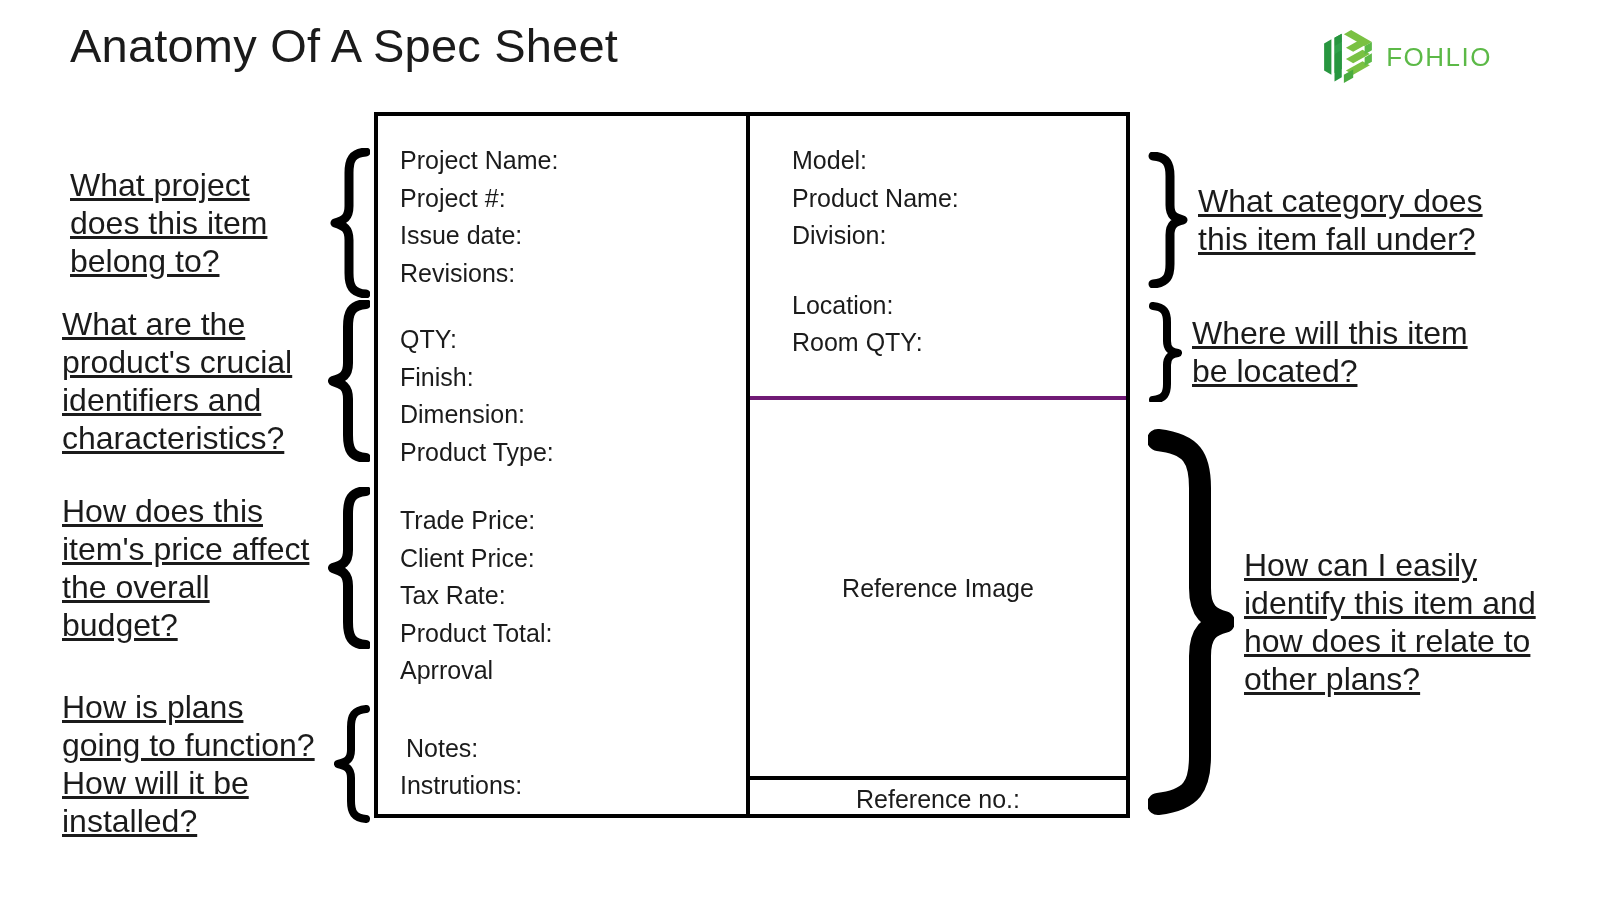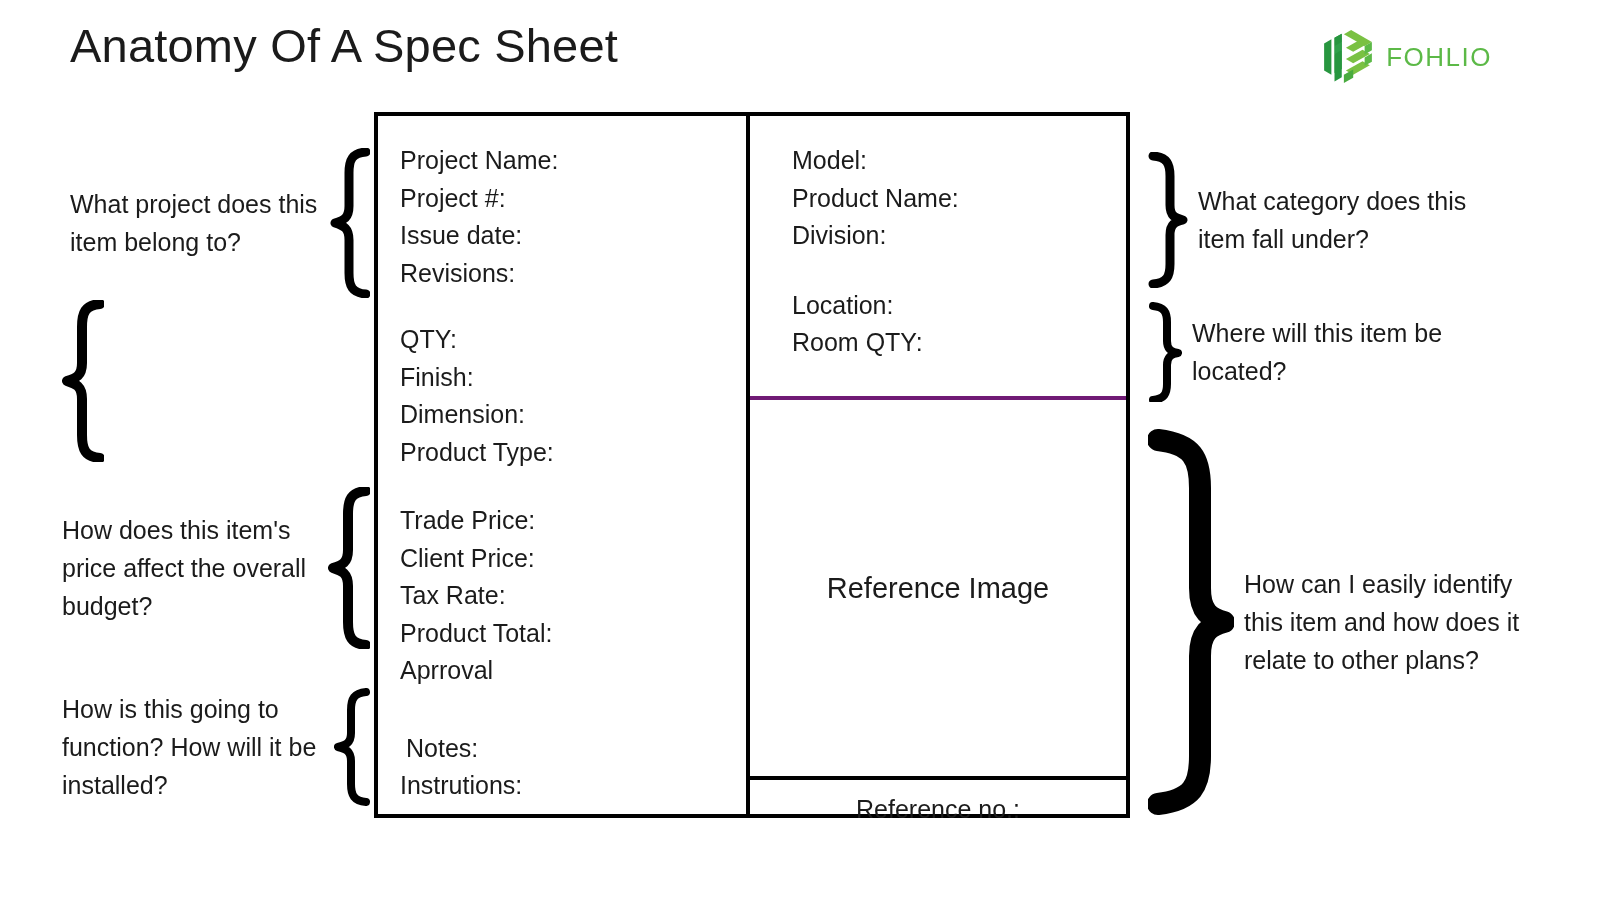--- a/index.html
+++ b/index.html
@@ -120,50 +120,51 @@
     height: 380px;
     box-sizing: border-box;
     border-bottom: 4px solid #000000;
     display: flex;
     align-items: center;
     justify-content: center;
   }
   .image-label {
     font-family: "Liberation Sans", sans-serif;
     font-weight: 300;
-    font-size: 29px;
+    font-size: 25px;
     color: #1b1b1b;
   }
   .cell-refno {
     position: relative;
     height: 34px;
     display: flex;
     align-items: center;
     justify-content: center;
-    padding-top: 12px;
+    padding-top: 2px;
   }
   .refno-label {
     font-family: "Liberation Sans", sans-serif;
     font-weight: 300;
     font-size: 25px;
     color: #1b1b1b;
   }
 
   
   .anno {
     position: absolute;
     display: flex;
     align-items: center;
   }
   .anno-text {
     font-family: "Liberation Sans", sans-serif;
     font-weight: 300;
-    font-size: 25px;
+    font-size: 32px;
     line-height: 38px;
     color: #1b1b1b;
+    text-decoration: underline;
   }
   .anno-left .anno-text { text-align: left; }
   .brace {
     font-family: "Liberation Serif", serif;
     color: #000000;
     line-height: 0.9;
     display: block;
   }
   .brace svg { display: block; }
 
@@ -283,38 +284,39 @@
   <div class="anno anno-left" id="anno-project">
     <span class="anno-text">What project does this item belong to?</span>
     <span class="brace">
       <svg width="40" height="150" viewBox="0 0 40 150" aria-hidden="true">
         <path d="M36 4 C22 5 19 12 19 25 L19 58 C19 70 14 72 5 75 C14 78 19 80 19 92 L19 125 C19 138 22 145 36 146" fill="none" stroke="#000" stroke-width="9" stroke-linecap="round" stroke-linejoin="round"></path>
       </svg>
     </span>
   </div>
 
   <div class="anno anno-left" id="anno-identity">
+    <span class="anno-text">What are the product's crucial identifiers and characteristics?</span>
     <span class="brace">
       <svg width="42" height="162" viewBox="0 0 42 162" aria-hidden="true">
         <path d="M38 4 C23 5 20 13 20 27 L20 63 C20 76 14 78 5 81 C14 84 20 86 20 99 L20 135 C20 149 23 157 38 158" fill="none" stroke="#000" stroke-width="10" stroke-linecap="round" stroke-linejoin="round"></path>
       </svg>
     </span>
   </div>
 
   <div class="anno anno-left" id="anno-pricing">
     <span class="anno-text">How does this item's price affect the overall budget?</span>
     <span class="brace">
       <svg width="42" height="162" viewBox="0 0 42 162" aria-hidden="true">
         <path d="M38 4 C23 5 20 13 20 27 L20 63 C20 76 14 78 5 81 C14 84 20 86 20 99 L20 135 C20 149 23 157 38 158" fill="none" stroke="#000" stroke-width="10" stroke-linecap="round" stroke-linejoin="round"></path>
       </svg>
     </span>
   </div>
 
   <div class="anno anno-left" id="anno-install">
-    <span class="anno-text">How is this going to function? How will it be installed?</span>
+    <span class="anno-text">How is plans going to function? How will it be installed?</span>
     <span class="brace">
       <svg width="36" height="118" viewBox="0 0 36 118" aria-hidden="true">
         <path d="M32 4 C20 5 17 11 17 22 L17 45 C17 55 12 57 4 59 C12 61 17 63 17 73 L17 96 C17 107 20 113 32 114" fill="none" stroke="#000" stroke-width="8" stroke-linecap="round" stroke-linejoin="round"></path>
       </svg>
     </span>
   </div>
 
   <div class="anno anno-right" id="anno-category">
     <span class="brace">
       <svg width="40" height="136" viewBox="0 0 40 136" aria-hidden="true">

